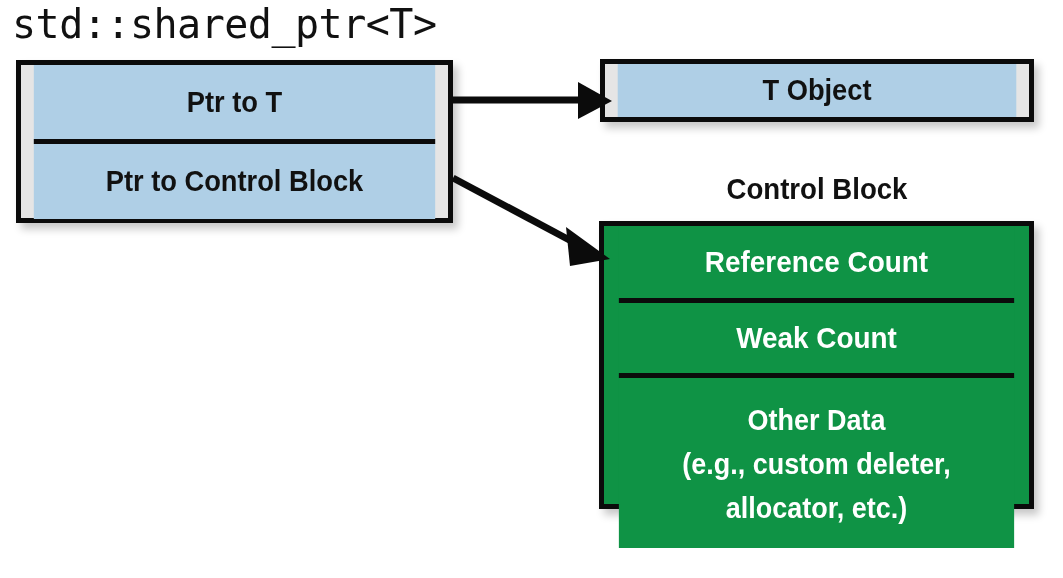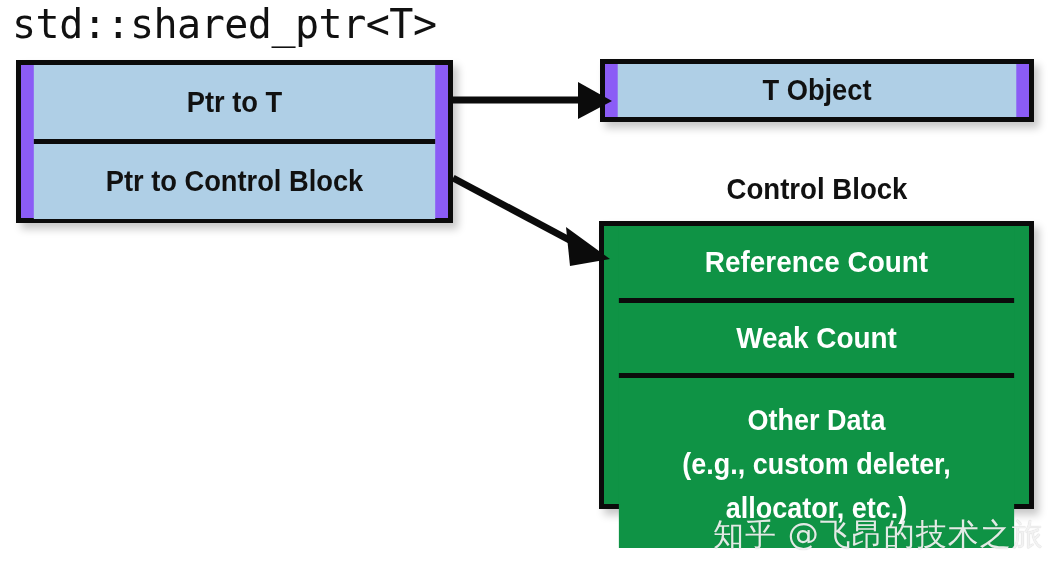--- a/index.html
+++ b/index.html
@@ -33,21 +33,21 @@
     white-space: nowrap;
   }
 
   
   .box {
     position: absolute;
     box-sizing: border-box;
     border: 5px solid #0b0b0b;
     box-shadow: 5px 6px 8px rgba(0,0,0,0.22);
   }
-  .box-blue { background: #8b5cf6; }
+  .box-blue { background: #e5e5e5; }
   .box-green { background: #0f9345; }
 
   .cell {
     box-sizing: border-box;
     display: flex;
     align-items: center;
     justify-content: center;
     text-align: center;
     font-family: "Liberation Sans", "DejaVu Sans", sans-serif;
     font-stretch: condensed;
@@ -197,15 +197,14 @@
       <line x1="453" y1="100" x2="578" y2="100" stroke="#0b0b0b" stroke-width="7"></line>
       <polygon points="578,82 612,101 578,119" fill="#0b0b0b"></polygon>
     </g>
 
     <g>
       <line x1="453" y1="178" x2="575" y2="243" stroke="#0b0b0b" stroke-width="7"></line>
       <polygon points="566,227 610,259 570,266" fill="#0b0b0b"></polygon>
     </g>
   </svg>
 
-  <div id="watermark">知乎 @飞昂的技术之旅</div>
 
 </div>
 
 </body></html>

